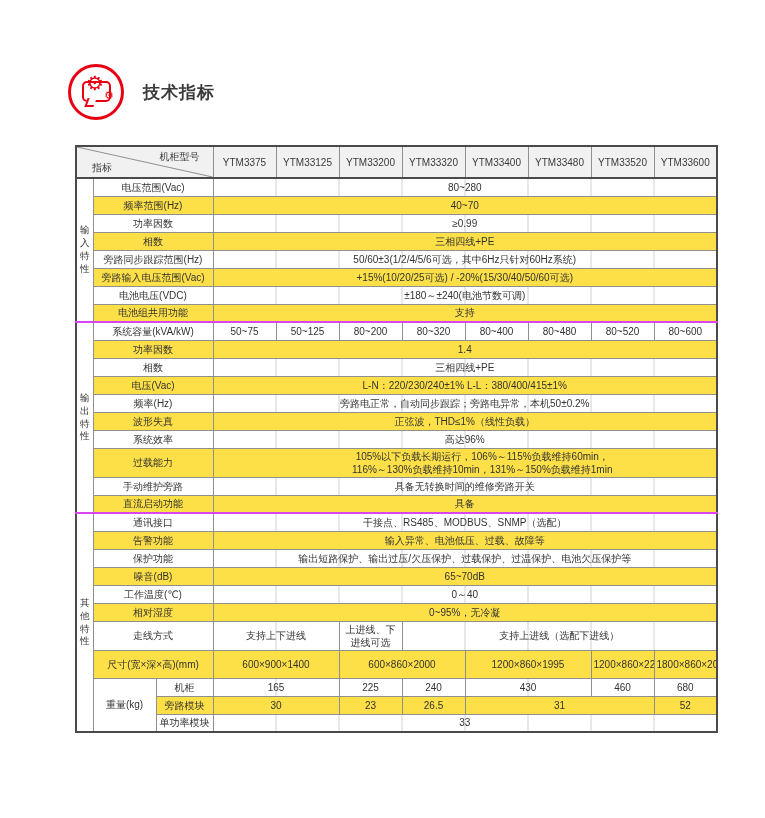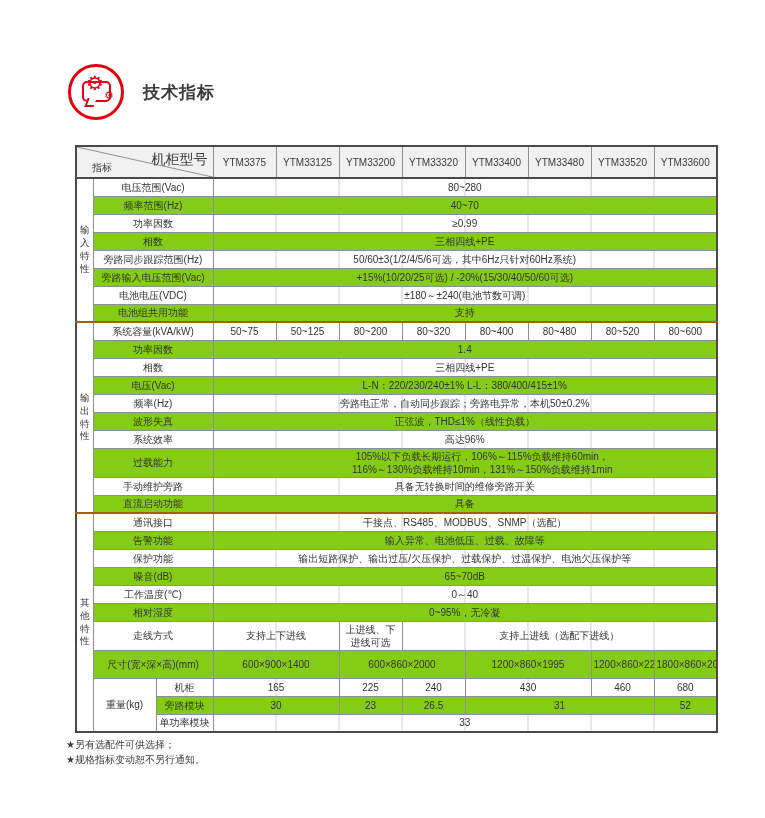--- a/index.html
+++ b/index.html
@@ -19,34 +19,34 @@
   .hero-sub { font-size:15px; color:#9b9b9b; margin-top:3px; letter-spacing:0.2px; }
 
   
   .table-wrap { position:absolute; left:66px; top:145px; width:660px; }
   table { border-collapse:collapse; table-layout:fixed; width:641px; margin-left:9px;
     border:2px solid #4a4a4a; }
   col.cg { width:17px; } col.cla { width:63px; } col.clb { width:57px; } col.cd { width:63px; }
   td { border:1px solid #8f8f8f; font-size:10px; color:#333; text-align:center;
     vertical-align:middle; padding:1px 2px; line-height:1.3; height:18px; overflow:hidden; }
   tr.head td { height:32px; background:#f1f1f1; font-size:10px; color:#3a3a3a; }
-  tr.g td { background:#84cc16; }
-  tr.sec td { border-top:2px solid #a16207;margin-left:20px; }
+  tr.g td { background:#fde047; }
+  tr.sec td { border-top:2px solid #d946ef;margin-left:20px; }
   tr.head td { border-bottom:2px solid #4a4a4a; }
   tr.tall td { height:28px; }
   td.group { background:#ffffff !important; padding:0; }
   td.group span { display:inline-block; width:1em; font-size:9.5px; line-height:1.35;
     word-break:break-all; white-space:normal; }
   td.ruled { background-image:repeating-linear-gradient(to right,
       transparent 0px, transparent 62px, rgba(90,90,90,0.28) 62px, rgba(90,90,90,0.28) 63px); }
   td.preline { white-space:pre-line;padding-left:37px; }
   
   td.corner { position:relative; background:#ffffff; padding:0; }
   td.corner svg.diag { position:absolute; left:0; top:0; width:100%; height:100%; display:block; }
-  .c-tr { position:absolute; right:5px; top:3px; font-size:14px; color:#3a3a3a; }
+  .c-tr { position:absolute; right:13px; top:3px; font-size:10px; color:#3a3a3a; }
   .c-bl { position:absolute; left:15px; bottom:3px; font-size:10px; color:#3a3a3a; }
 
   
   .notes { margin-top:5px; margin-left:0px; font-size:10px; color:#3a3a3a; line-height:1.45; }
 </style>
 </head>
 <body>
 
 <div class="page">
 
@@ -237,19 +237,15 @@
         <td colspan="3" class="ruled">31</td>
         <td>52</td>
       </tr>
       <tr>
         <td>单功率模块</td>
         <td colspan="8" class="ruled">33</td>
       </tr>
     </tbody>
       </table>
 
-    <div class="notes">
-      <div>★另有选配件可供选择；</div>
-      <div>★规格指标变动恕不另行通知。</div>
-    </div>
   </div>
 
 </div>
 
 </body></html>

